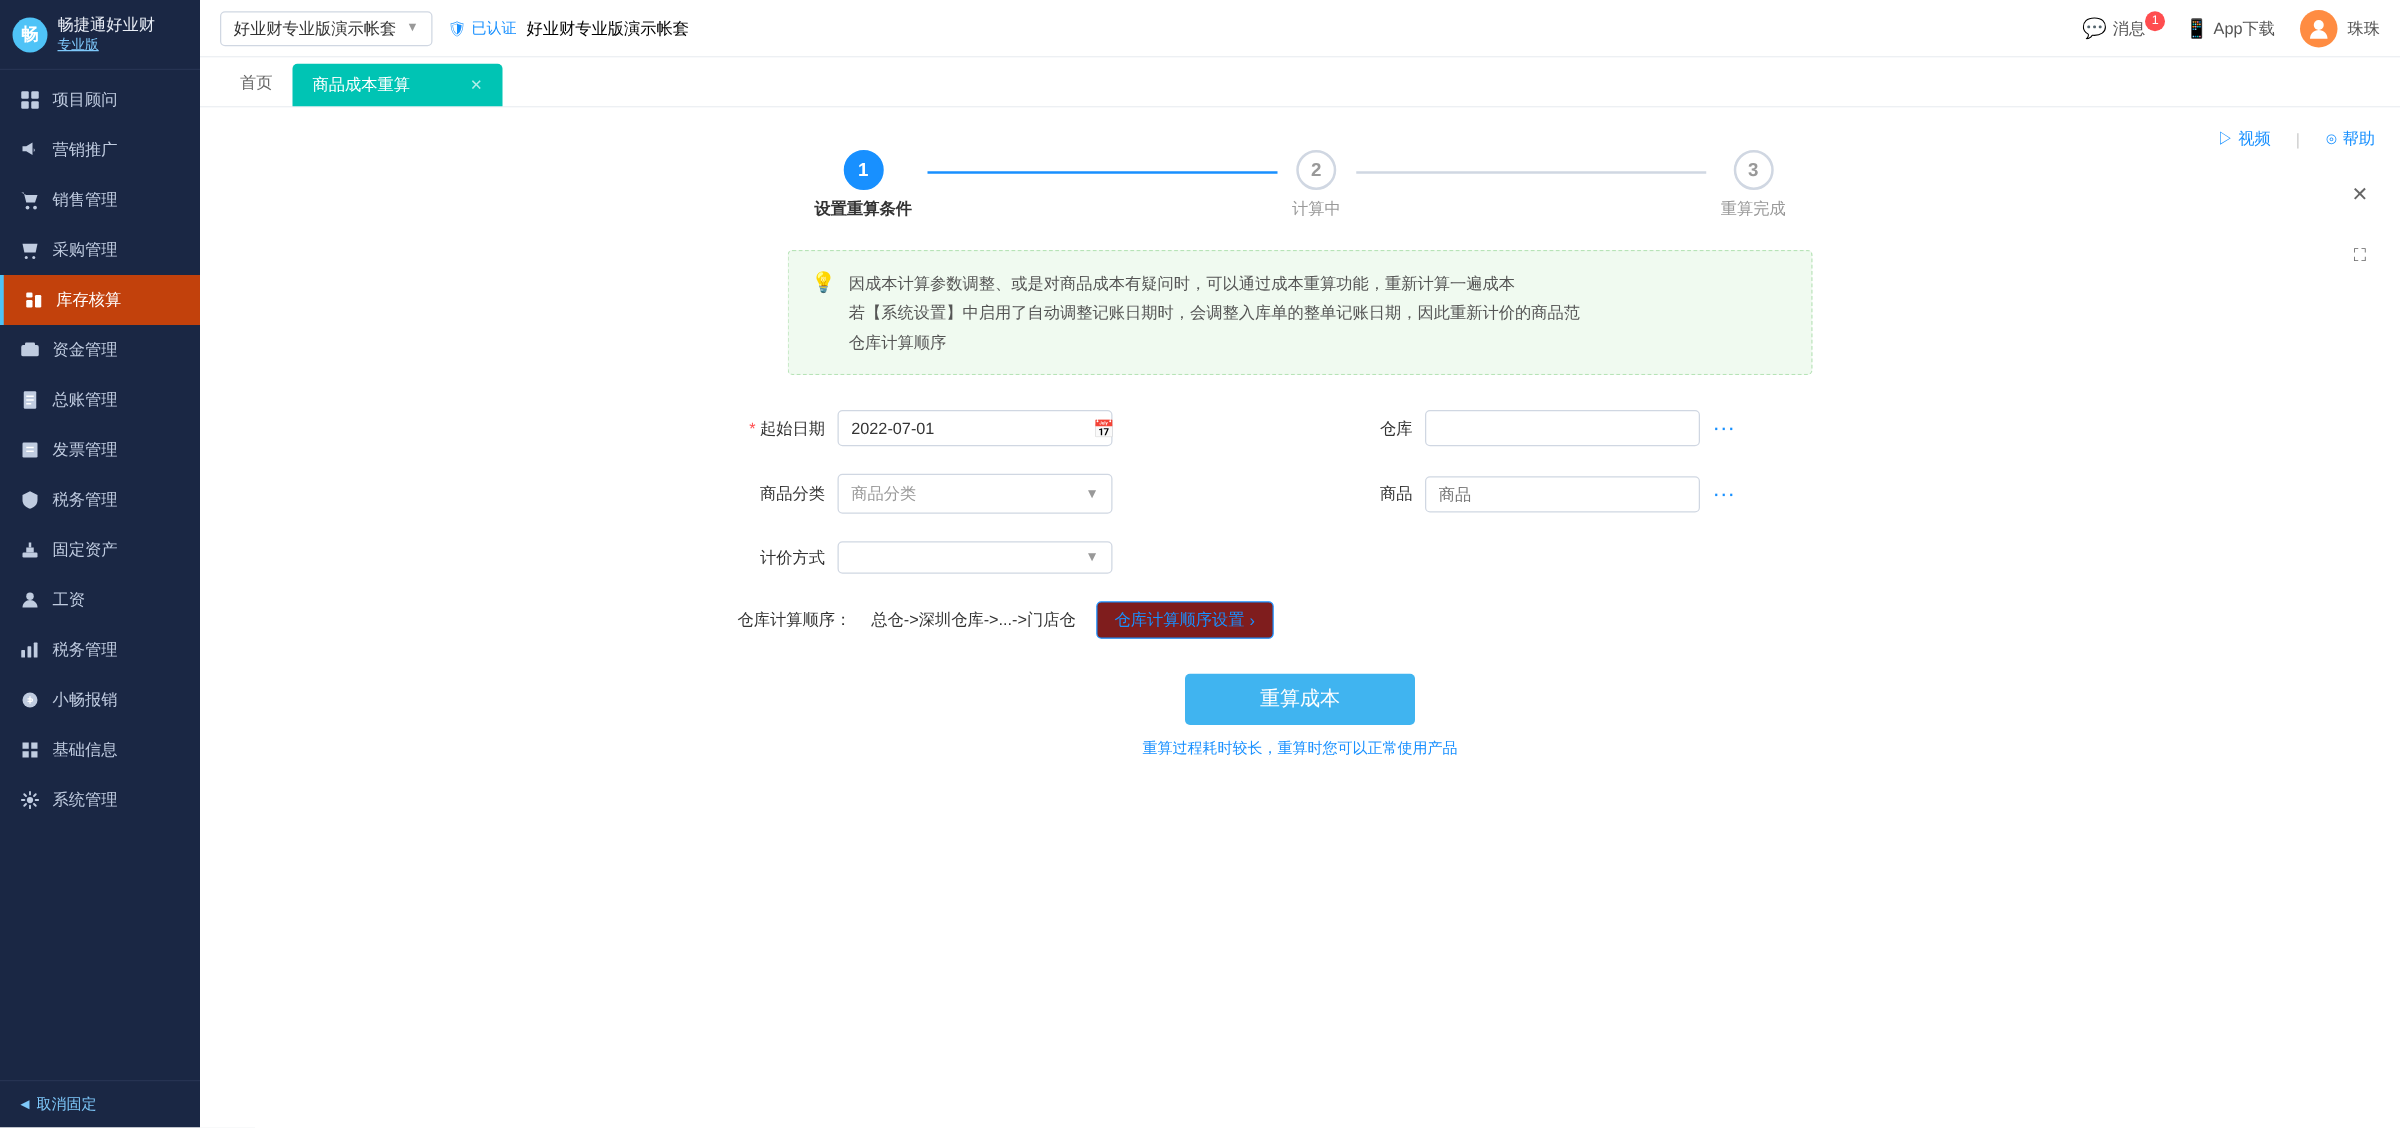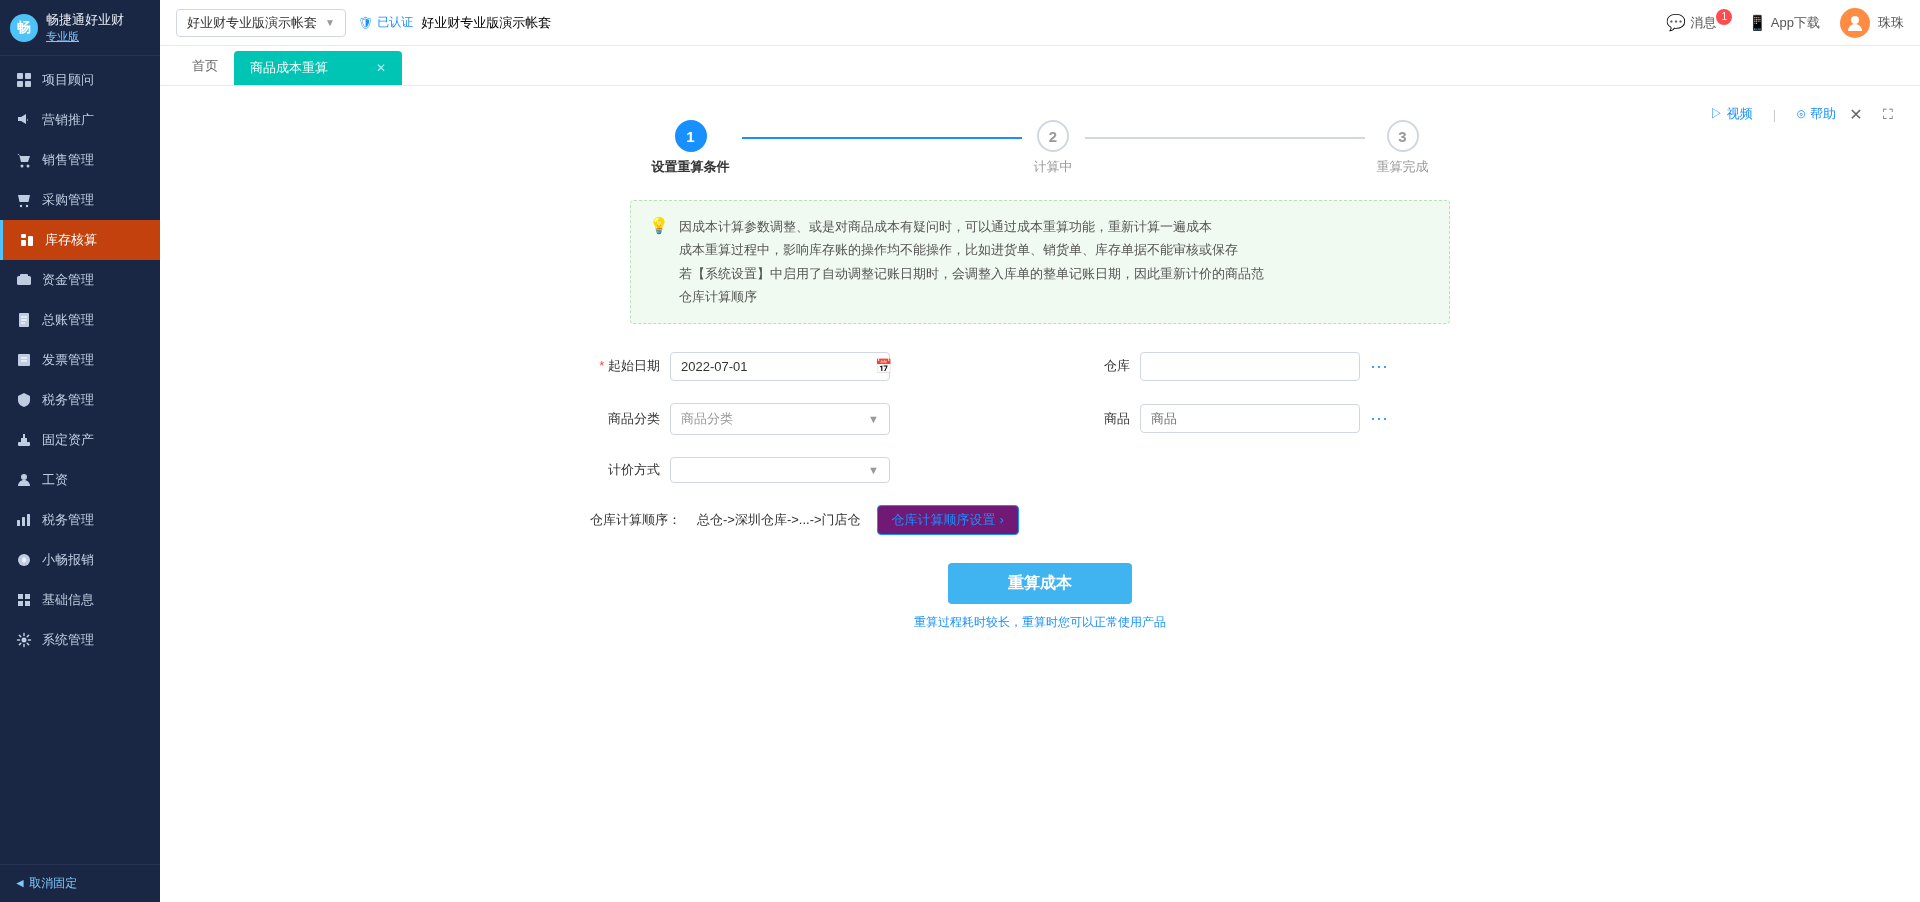--- a/index.html
+++ b/index.html
@@ -164,21 +164,21 @@
       overflow-y: auto;
       padding: 24px 32px;
       background: white;
       position: relative;
     }
 
     .content-topright {
       position: absolute;
       right: 20px;
       top: 16px;
-      display: flex; align-items: center; gap: 8px;
+      display: flex; align-items: flex-end; gap: 24px; flex-direction: column;
     }
     .close-btn {
       width: 24px; height: 24px;
       display: flex; align-items: center; justify-content: center;
       cursor: pointer; color: #666; font-size: 16px;
     }
     .expand-btn {
       width: 24px; height: 24px;
       display: flex; align-items: center; justify-content: center;
       cursor: pointer; color: #666; font-size: 14px;
@@ -325,41 +325,40 @@
     .warehouse-order-row {
       display: flex;
       align-items: center;
       margin-bottom: 28px;
       gap: 16px;
     }
     .warehouse-order-label { font-size: 13px; color: #333; }
     .warehouse-order-value { font-size: 13px; color: #333; }
     .warehouse-order-btn {
       border: 1px solid #1890ff;
-      background: #701a75;
+      background: #7f1d1d;
       color: #1890ff;
       border-radius: 4px;
       padding: 5px 14px;
       font-size: 13px;
       cursor: pointer;
       display: flex; align-items: center; gap: 4px;
     }
 
     .recalc-btn {
       display: block;
       margin: 10px auto 10px auto;
       background: #40b4f0;
       color: white;
       border: none;
       border-radius: 4px;
       padding: 10px 60px;
       font-size: 16px;
       cursor: pointer;
       font-family: inherit;
-      font-weight: bold;
     }
 
     .recalc-hint {
       text-align: center;
       font-size: 12px;
       color: #1890ff;
       margin-top: 6px;
     }
 
     
@@ -613,21 +612,20 @@
           <span>3</span>
         </div>
         <div class="step-label">重算完成</div>
       </div>
     </div>
 
     <div class="info-box">
       <span class="info-box-icon">💡</span>
       <div class="info-box-text">
         <div>因成本计算参数调整、或是对商品成本有疑问时，可以通过成本重算功能，重新计算一遍成本</div>
-        <div>成本重算过程中，影响库存账的操作均不能操作，比如进货单、销货单、库存单据不能审核或保存</div>
         <div>若【系统设置】中启用了自动调整记账日期时，会调整入库单的整单记账日期，因此重新计价的商品范</div>
         <div>仓库计算顺序</div>
       </div>
     </div>
 
     <div class="form-area">
 
       <div class="form-row">
         <div class="form-field">
           <label class="form-label required">起始日期</label>

